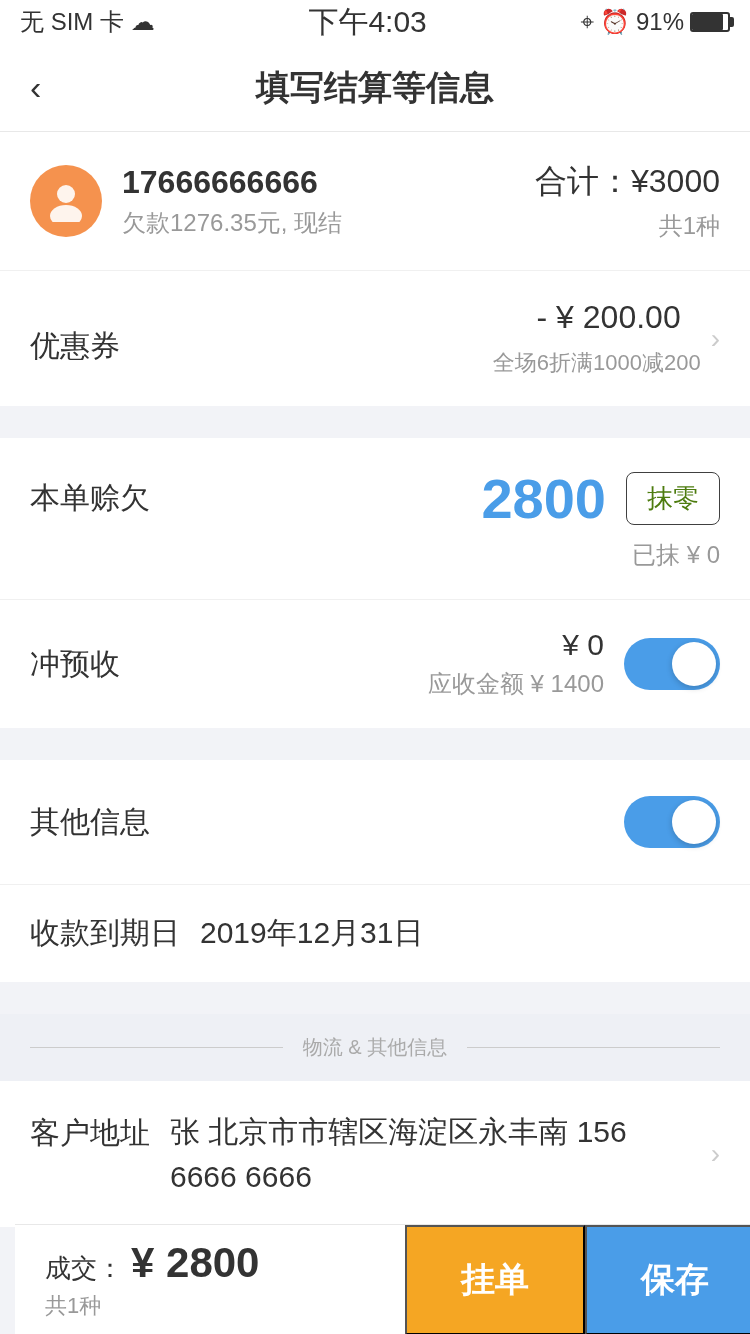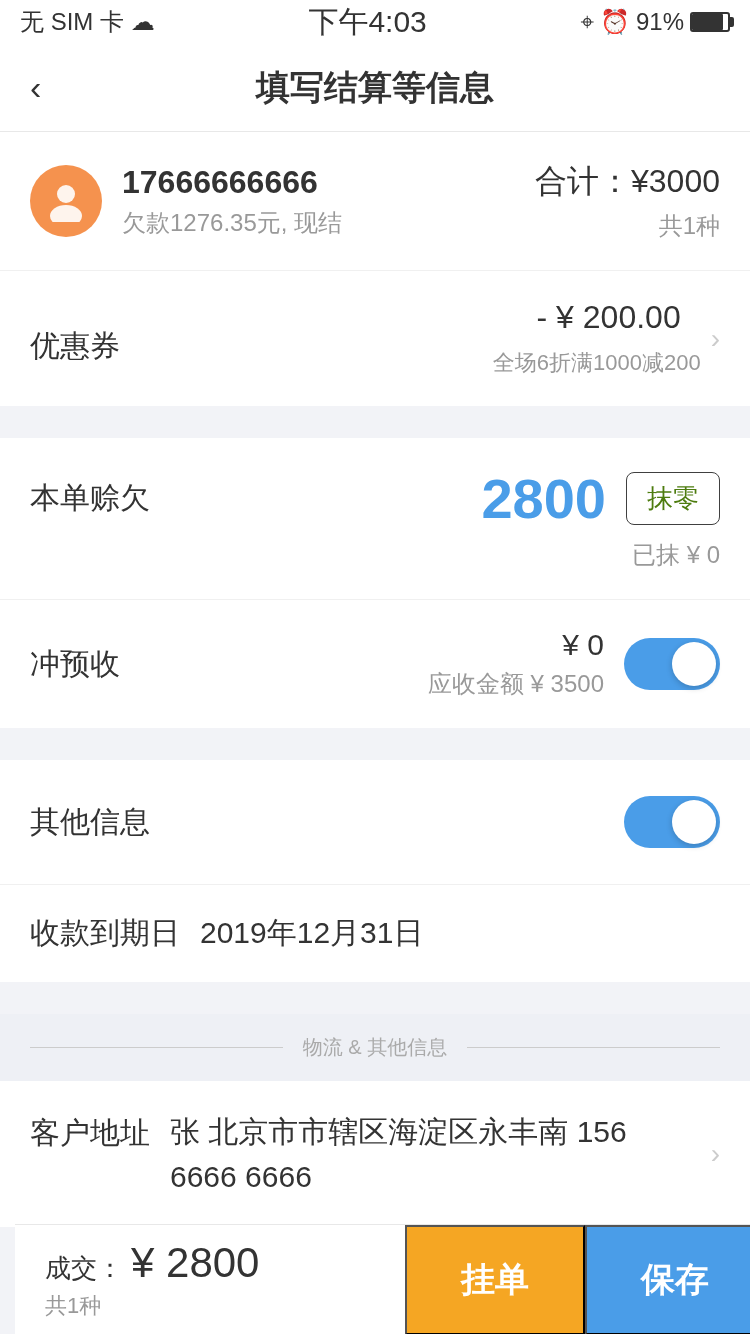--- a/index.html
+++ b/index.html
@@ -230,21 +230,21 @@
       display: flex;
       align-items: center;
       border-top: 1px solid #e8e8e8;
     }
     .footer-info {
       flex: 1;
       padding: 0 30px;
     }
     .footer-deal { font-size: 26px; color: #333; display: flex; align-items: baseline; gap: 8px; }
     .footer-deal-label { font-size: 26px; color: #333; }
-    .footer-deal-amount { font-size: 42px; color: #333; font-weight: 400; }
+    .footer-deal-amount { font-size: 42px; color: #333; font-weight: 700; }
     .footer-kind { font-size: 22px; color: #999; margin-top: 4px; }
     .footer-btn {
       height: 110px;
       width: 180px;
       display: flex;
       align-items: center;
       justify-content: center;
       font-size: 34px;
       font-weight: 600;
       color: #fff;
@@ -319,21 +319,21 @@
       </div>
     </div>
     <div class="amount-sub">已抹  ¥ 0</div>
   </div>
 
   <div class="precollect-row">
     <span class="precollect-label">冲预收</span>
     <div class="precollect-right">
       <div class="precollect-value-block">
         <div class="precollect-amount">¥ 0</div>
-        <div class="precollect-sub">应收金额 ¥ 3500</div>
+        <div class="precollect-sub">应收金额 ¥ 1400</div>
       </div>
       <div class="toggle">
         <div class="toggle-knob"></div>
       </div>
     </div>
   </div>
 </div>
 
 <div class="divider-section"></div>
 

